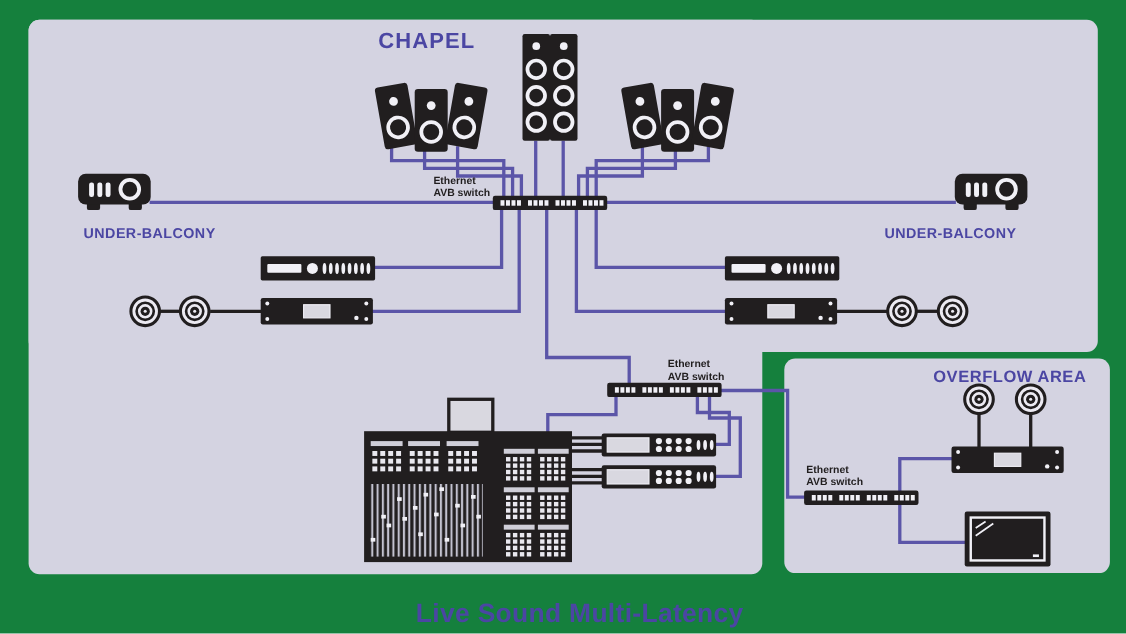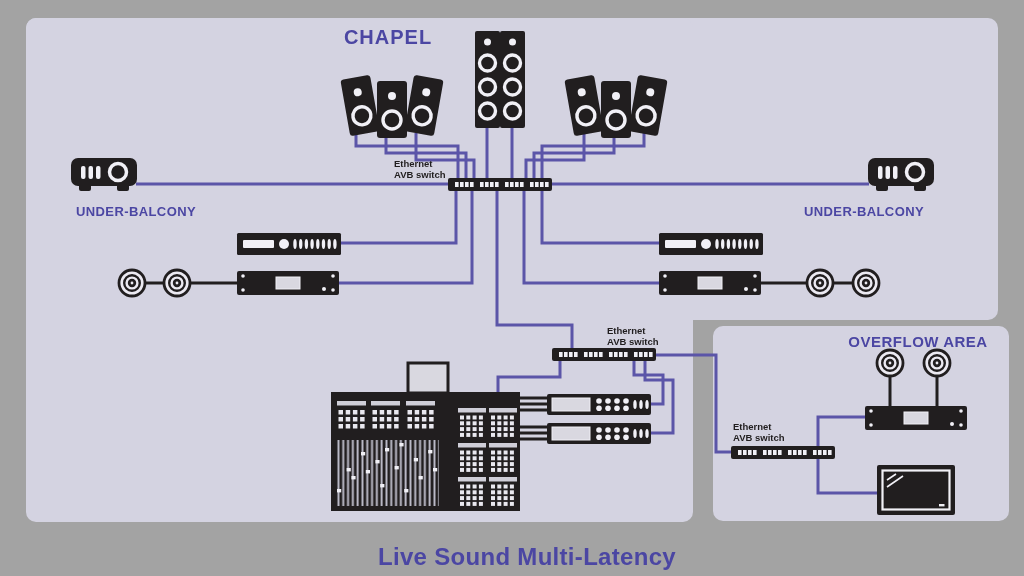--- a/index.html
+++ b/index.html
@@ -1,16 +1,16 @@
 <!DOCTYPE html>
 <html><head>
 <meta charset="utf-8">
 <style>
   html,body{margin:0;padding:0;background:#f3f2f5;}
-  .stage{position:relative;width:1024px;height:576px;background:#a3a3a3;overflow:hidden;
+  .stage{position:relative;width:1024px;height:576px;background:#15803d;overflow:hidden;
          font-family:"Liberation Sans",sans-serif;}
   svg{display:block;}
   .panel{fill:#d4d3e1;}
   .wire{fill:none;stroke:#5b55a8;stroke-width:3;}
   .blink{fill:none;stroke:#211e1f;stroke-width:3;}
   .dev{fill:#211e1f;}
   .lt{fill:#f1f0f6;}
   .ring{fill:none;stroke:#f1f0f6;stroke-width:3.4;}
   .disp{fill:#d9d8e0;stroke:#f1f0f6;stroke-width:1;}
   .strip{fill:#cfced8;}

